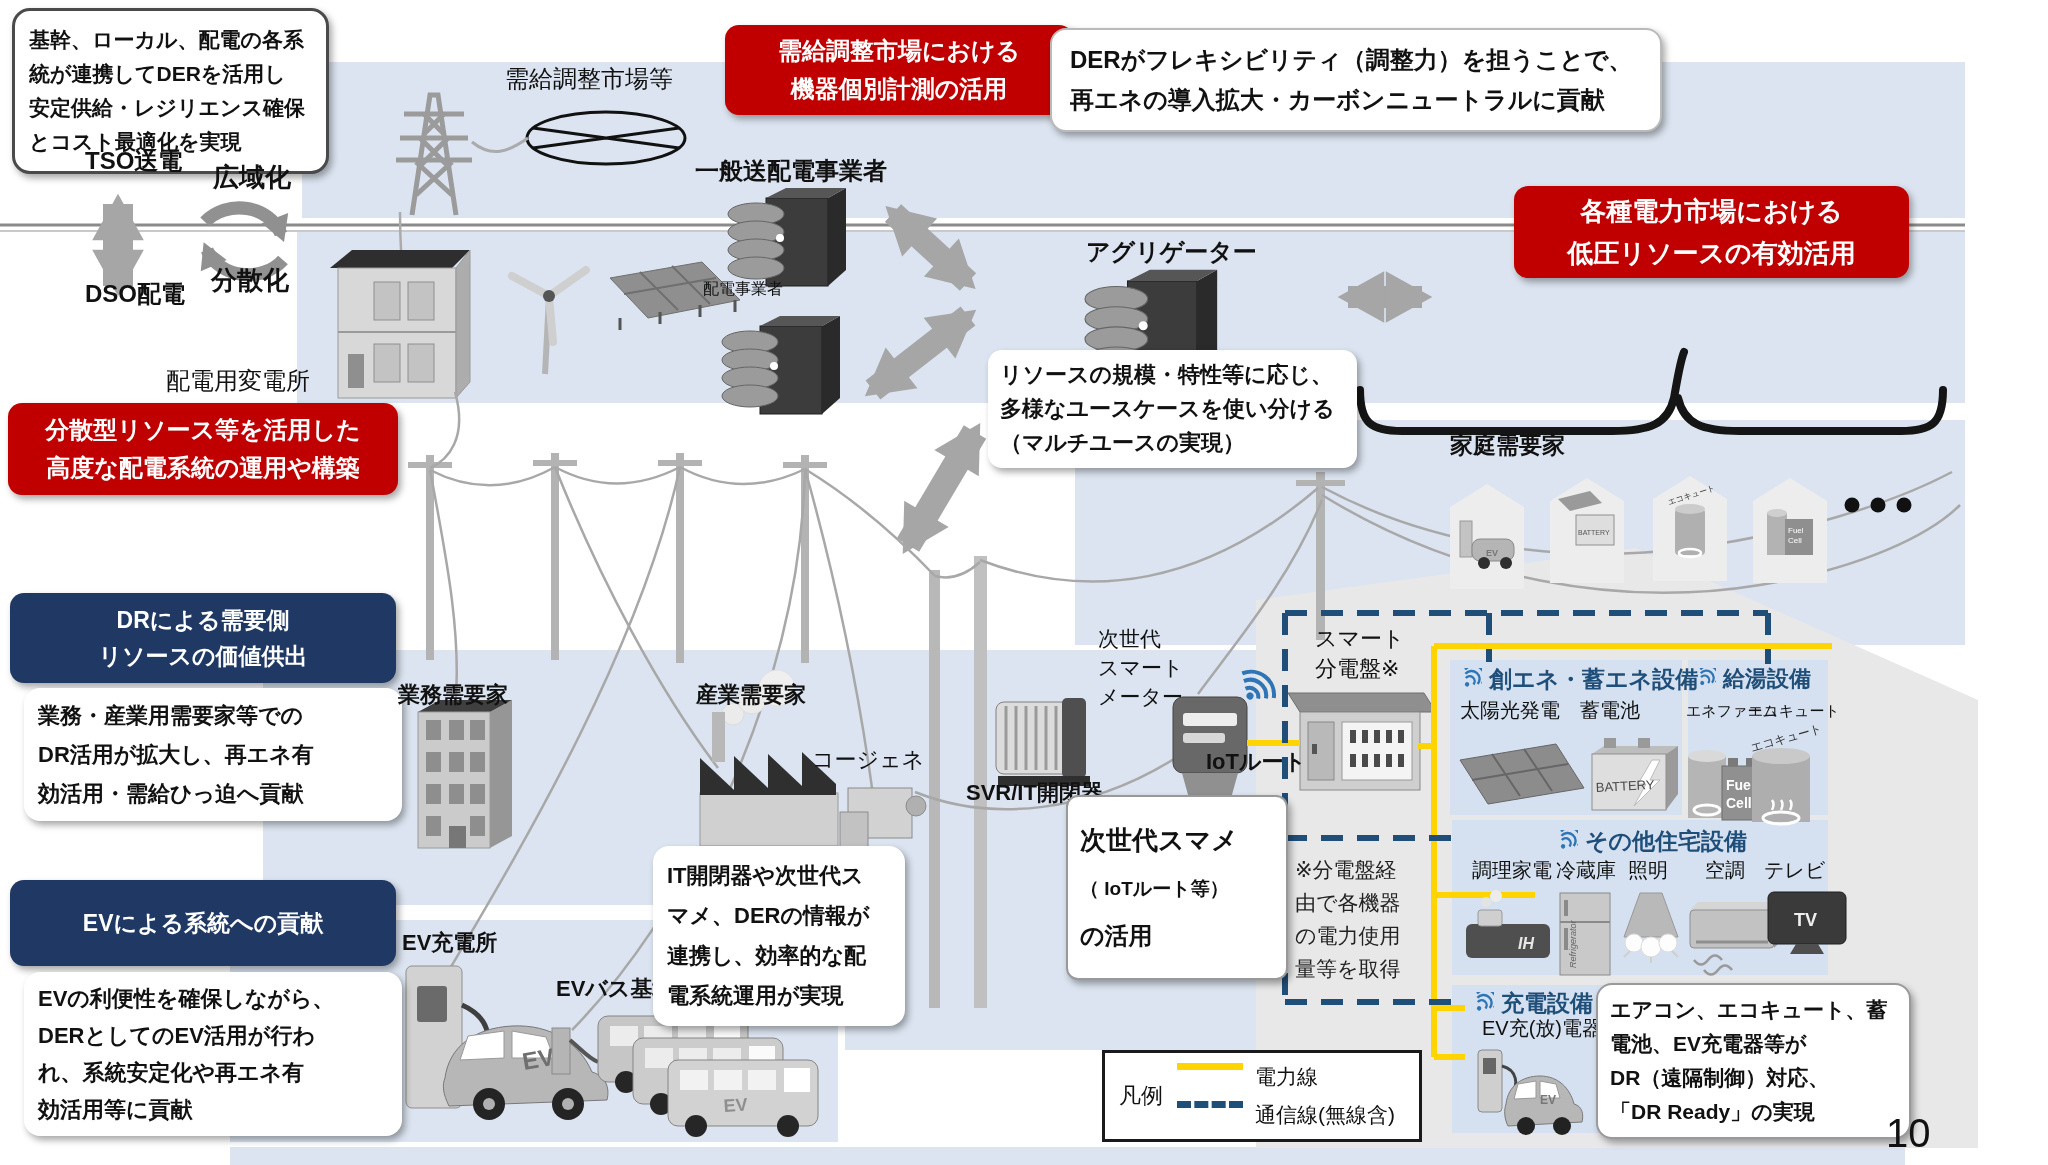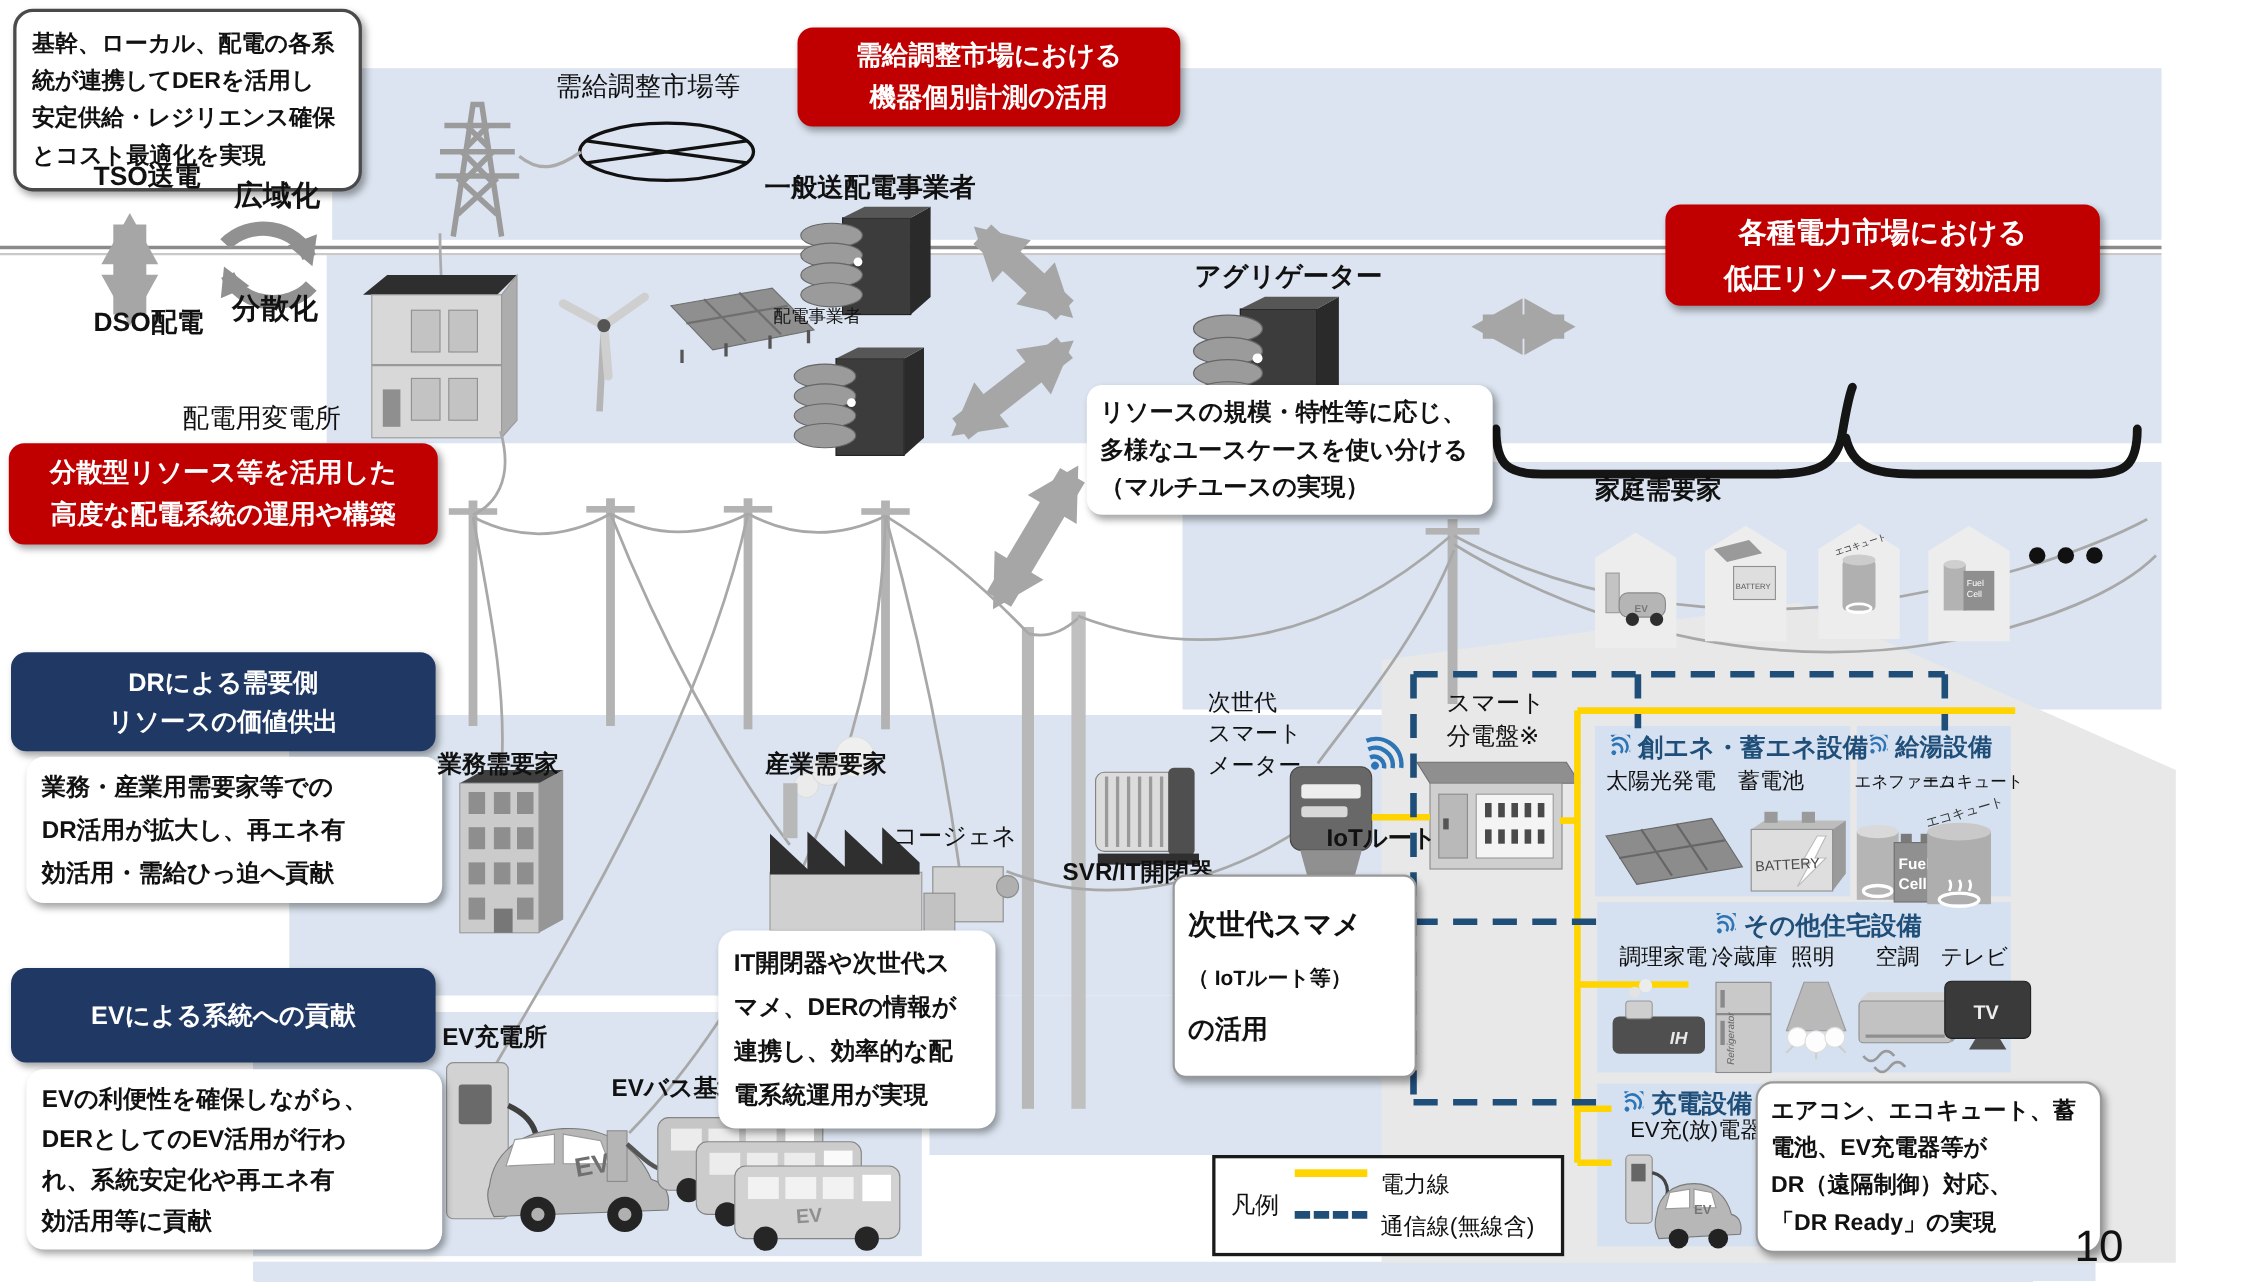--- a/index.html
+++ b/index.html
@@ -442,20 +442,22 @@
   </svg>
 
   <div class="co" style="left:12px;top:8px;width:283px;padding:12px 14px;border:3px solid #4a4a4a;border-radius:18px;font-size:21px;line-height:34px;">基幹、ローカル、配電の各系
 統が連携してDERを活用し
 安定供給・レジリエンス確保
 とコスト最適化を実現</div>
 
   <div class="red" style="left:725px;top:25px;width:348px;height:90px;font-size:24px;line-height:38px;">需給調整市場における
 機器個別計測の活用</div>
 
+  <div class="co" style="left:1050px;top:28px;width:572px;padding:10px 18px;border:2px solid #bababa;font-size:24px;line-height:40px;">DERがフレキシビリティ（調整力）を担うことで、
+再エネの導入拡大・カーボンニュートラルに貢献</div>
 
   <div class="txt" style="left:505px;top:64px;font-size:24px;font-weight:500;">需給調整市場等</div>
 
   <div class="txt" style="left:85px;top:146px;font-size:24px;font-weight:700;">TSO送電</div>
   <div class="txt" style="left:213px;top:161px;font-size:26px;font-weight:700;">広域化</div>
   <div class="txt" style="left:85px;top:279px;font-size:24px;font-weight:700;">DSO配電</div>
   <div class="txt" style="left:211px;top:264px;font-size:26px;font-weight:700;">分散化</div>
 
   <div class="txt" style="left:695px;top:156px;font-size:24px;font-weight:700;">一般送配電事業者</div>
   <div class="txt" style="left:703px;top:279px;font-size:16px;font-weight:400;">配電事業者</div>
@@ -504,20 +506,24 @@
   <div class="txt" style="left:1206px;top:748px;font-size:22px;font-weight:700;">IoTルート</div>
   <div class="txt" style="left:1315px;top:624px;font-size:22px;font-weight:500;line-height:30px;">スマート
 分電盤※</div>
 
   <div class="co" style="left:1066px;top:795px;width:194px;padding:8px 12px;border:2px solid #999;border-radius:12px;">
     <div style="font-size:26px;font-weight:700;">次世代スマメ</div>
     <div style="font-size:19px;font-weight:700;">（ IoTルート等）</div>
     <div style="font-size:24px;font-weight:700;">の活用</div>
   </div>
 
+  <div class="txt" style="left:1295px;top:853px;width:140px;font-size:21px;line-height:33px;color:#222;">※分電盤経
+由で各機器
+の電力使用
+量等を取得</div>
 
   <div class="txt" style="left:1450px;top:431px;font-size:23px;font-weight:700;">家庭需要家</div>
 
   <div class="ph" style="left:1456px;top:664px;font-size:23px;">
     <svg class="wf" width="26" height="24" viewBox="0 0 24 24">
         <g transform="rotate(40 12 14)" fill="none" stroke="#2E75B6" stroke-width="2.4">
           <path d="M7,13 a5,5 0 0 1 10,0 M4,10 a8,8 0 0 1 16,0 M1,7 a11,11 0 0 1 22,0"></path>
           <circle cx="12" cy="17" r="2.2" fill="#2E75B6" stroke="none"></circle>
         </g>
       </svg>

